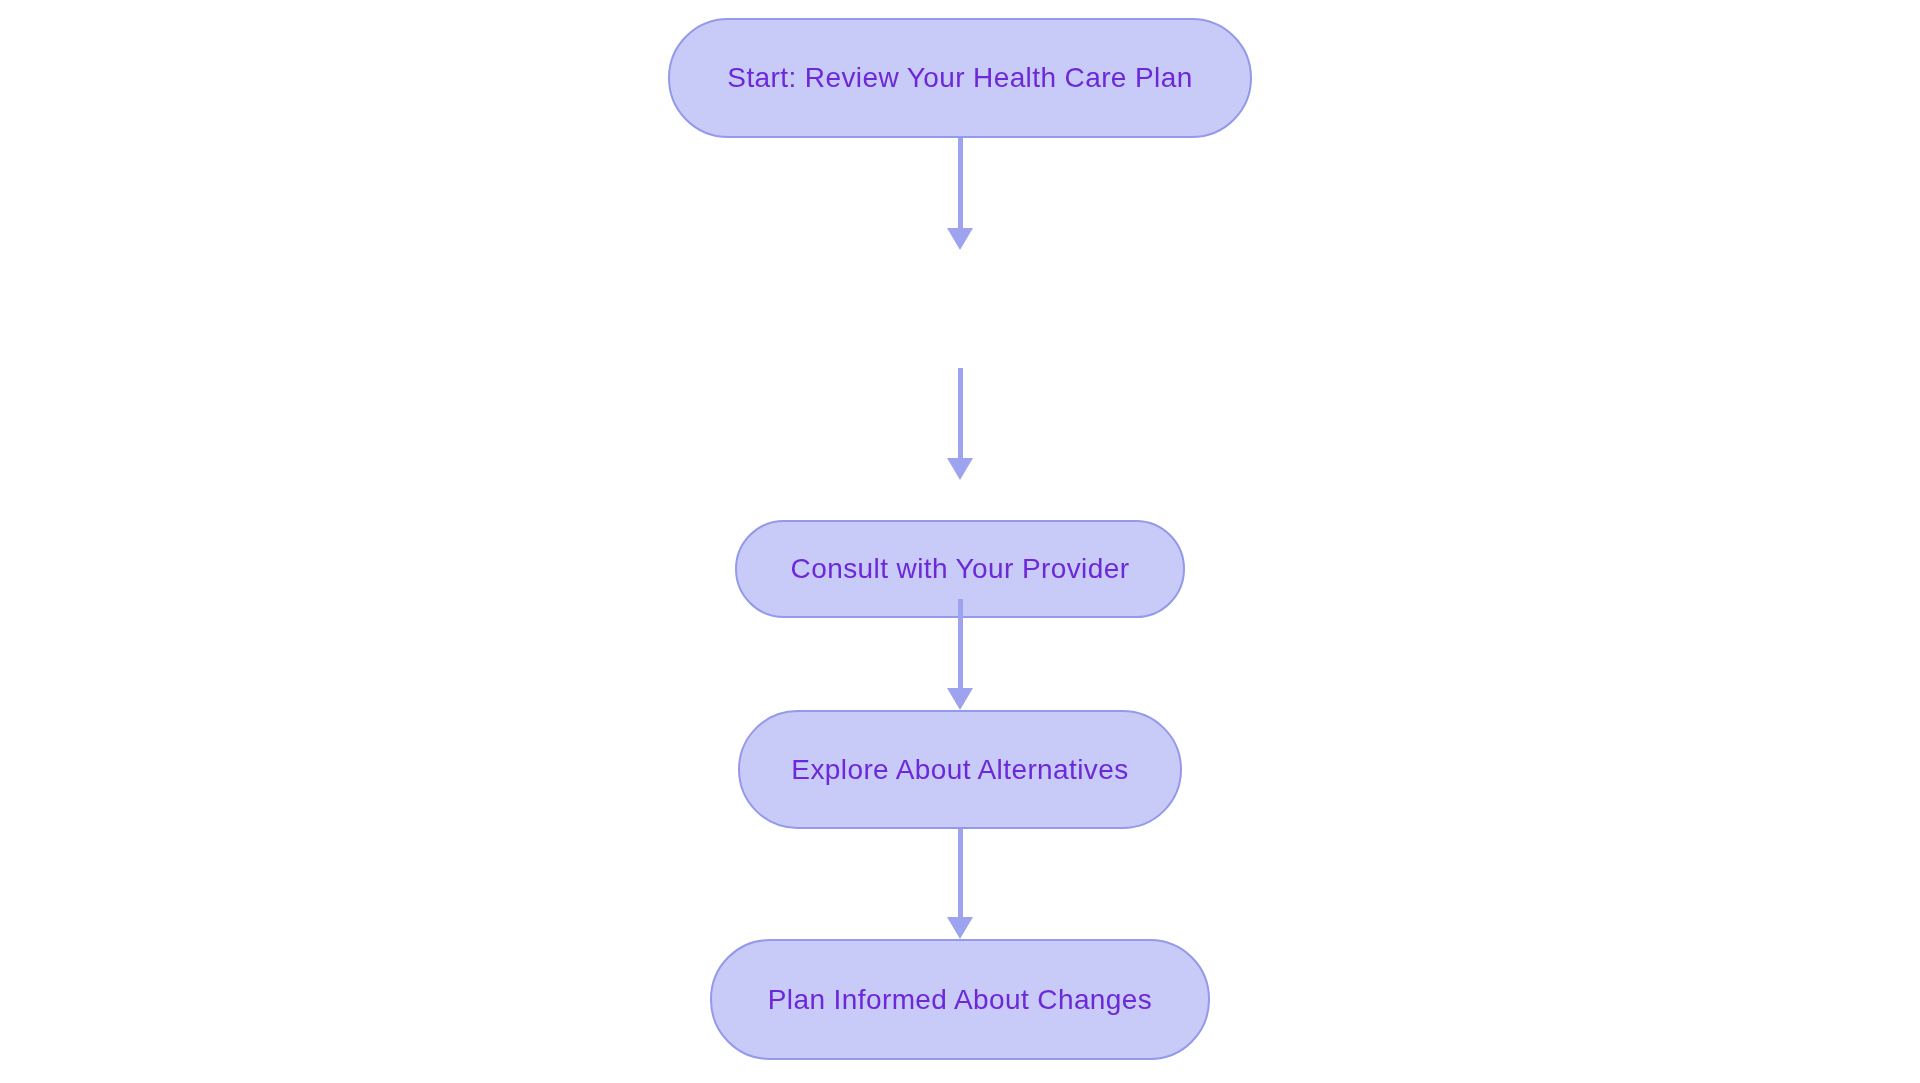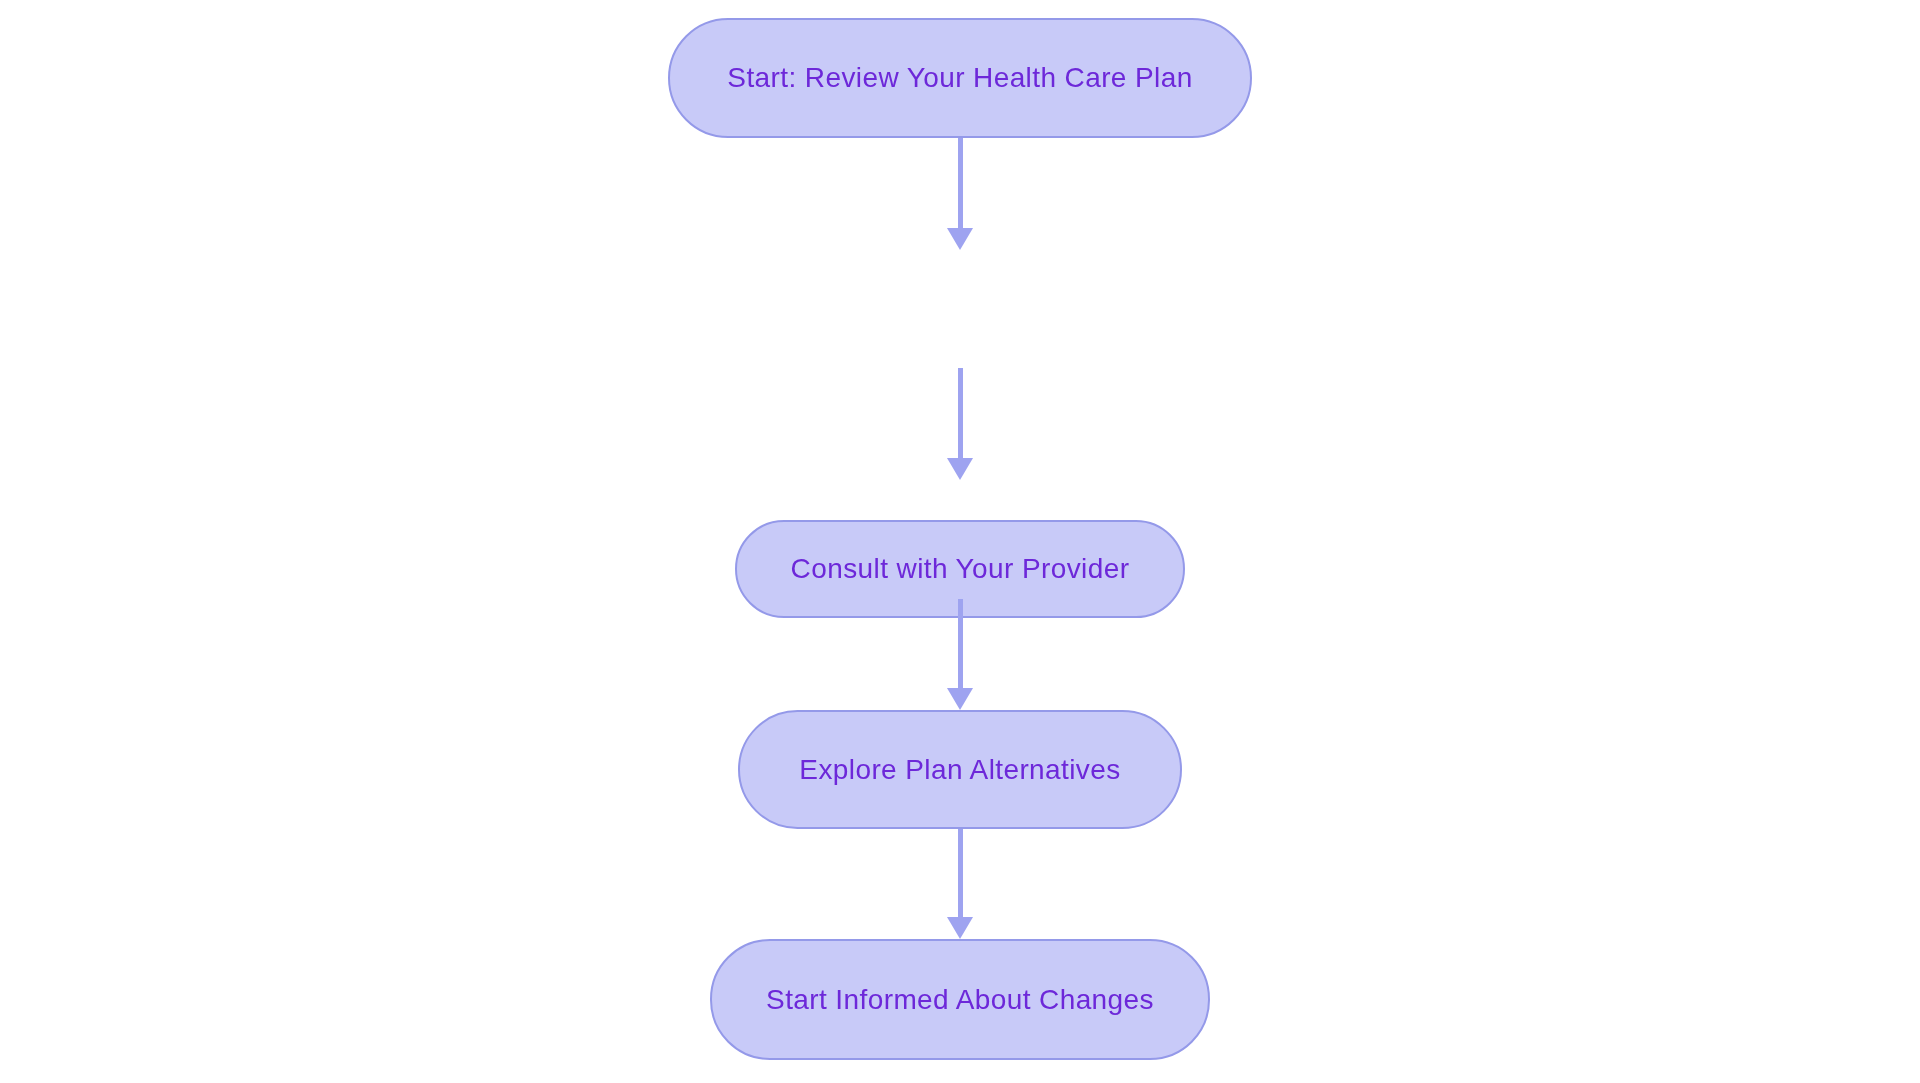--- a/index.html
+++ b/index.html
@@ -83,25 +83,25 @@
   <div class="flow-node node-3">
     <span>Consult with Your Provider</span>
   </div>
 
   <div class="flow-edge edge-3">
     <div class="edge-line"></div>
     <div class="edge-head"></div>
   </div>
 
   <div class="flow-node node-4">
-    <span>Explore Plan Alternatives</span>
+    <span>Explore About Alternatives</span>
   </div>
 
   <div class="flow-edge edge-4">
     <div class="edge-line"></div>
     <div class="edge-head"></div>
   </div>
 
   <div class="flow-node node-5">
-    <span>Start Informed About Changes</span>
+    <span>Plan Informed About Changes</span>
   </div>
 
 </div>
 
 </body></html>

